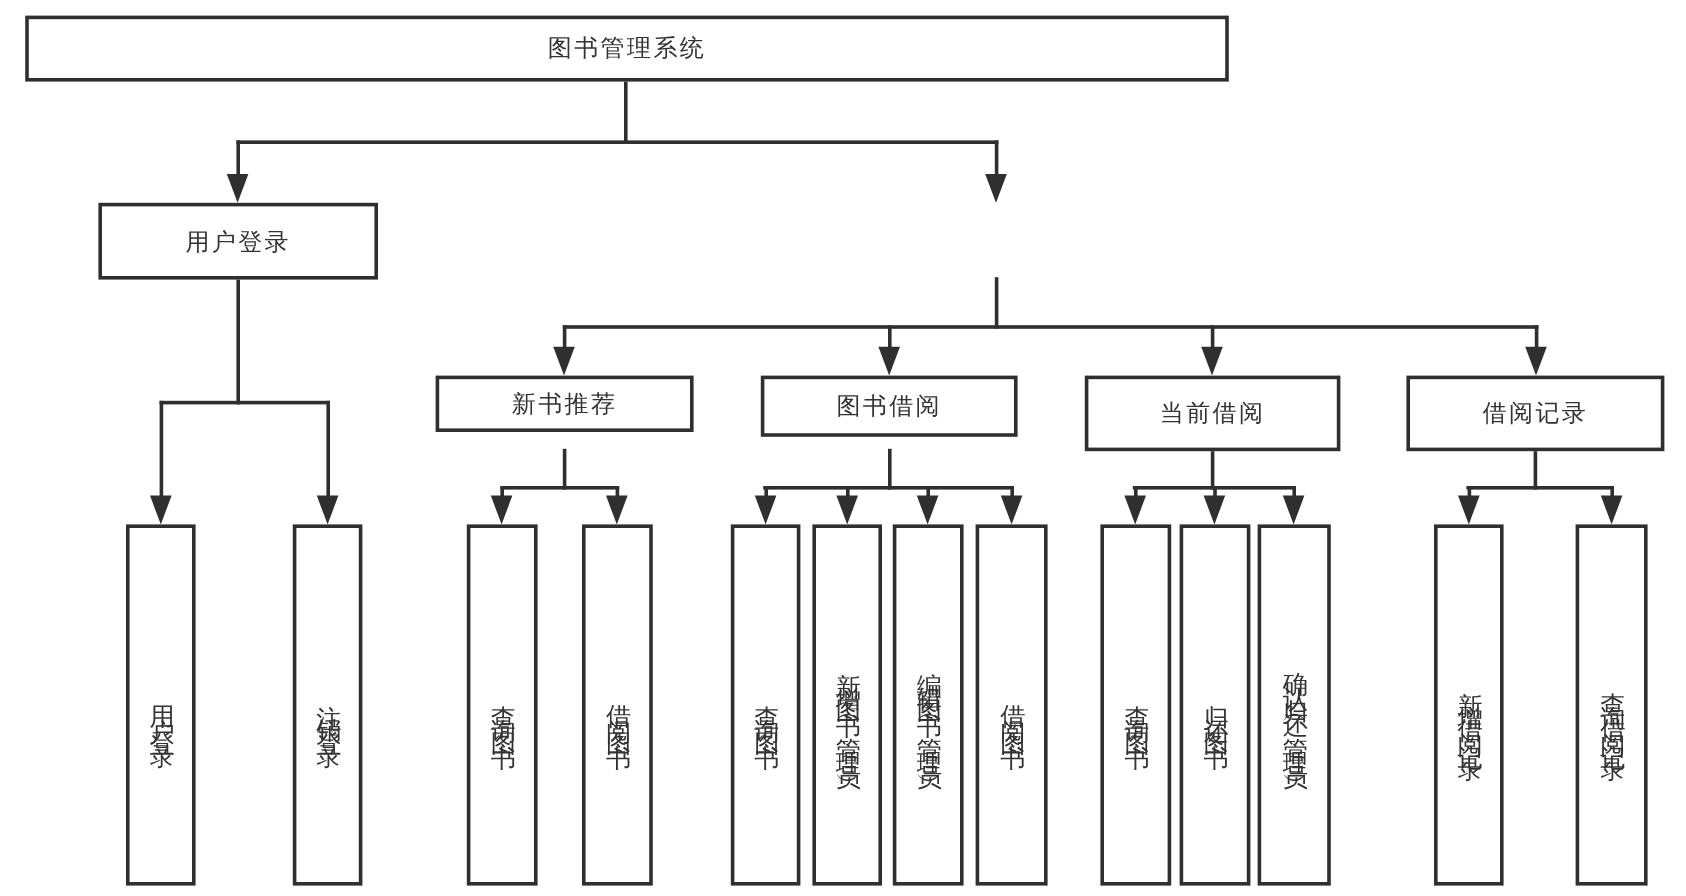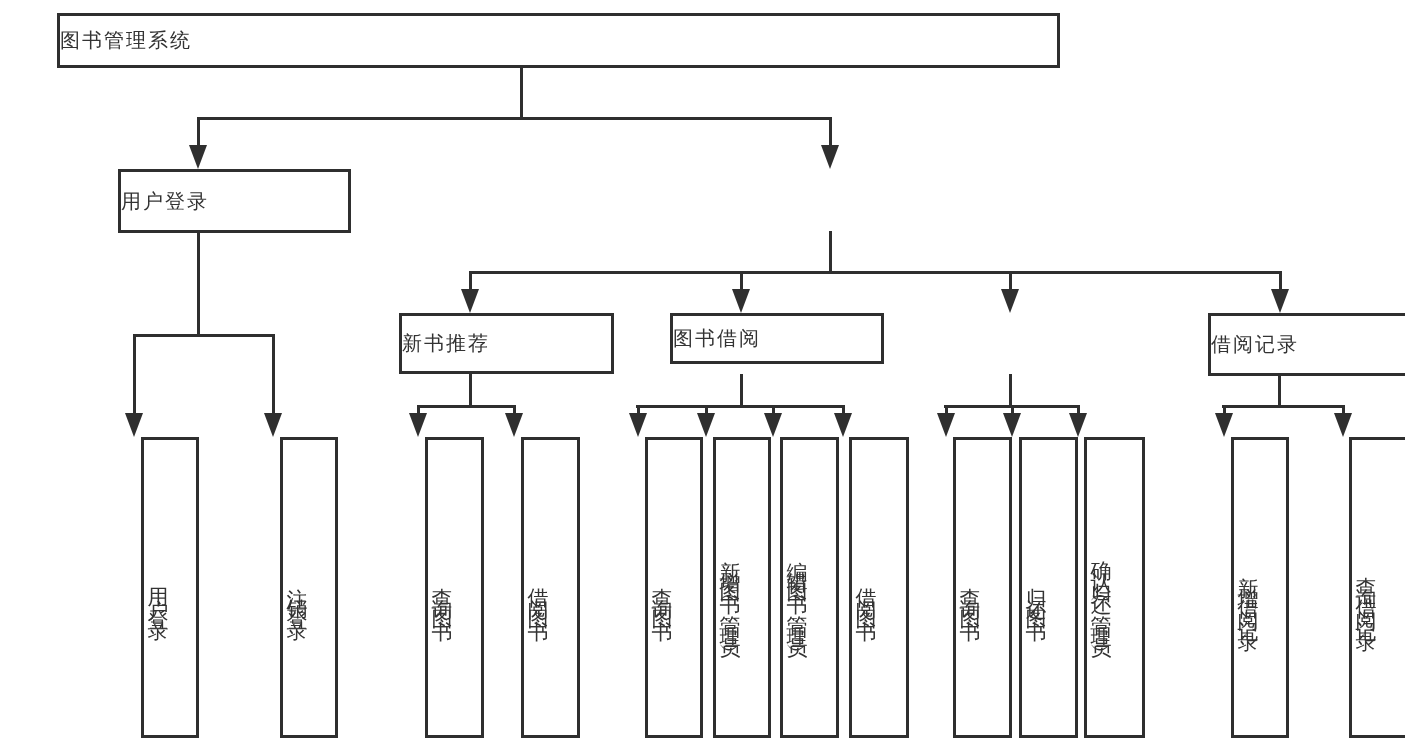--- a/index.html
+++ b/index.html
@@ -9,23 +9,22 @@
     --text:#333333;
     --wm:#b4b4b4;
   }
   html,body{margin:0;padding:0;background:#ffffff;}
   .canvas{
     position:relative;width:1405px;height:747px;background:#ffffff;
     font-family:"Liberation Sans","DejaVu Sans",sans-serif;overflow:hidden;
   }
   .box{
     position:absolute;box-sizing:border-box;background:var(--fill);
-    border:3px solid var(--border);display:flex;align-items:center;
+    border:3px solid var(--border);display:flex;align-items:center;justify-content:center;
     color:var(--text);
-    margin-left:36px;
   }
   .hbox .lbl{font-size:20px;letter-spacing:2px;white-space:nowrap;}
   .leaf .lbl{
     writing-mode:vertical-rl;text-orientation:mixed;
     font-size:21px;letter-spacing:11px;margin-bottom:-11px;white-space:nowrap;
   }
   .line{position:absolute;background:var(--line);}
   .arrow{
     position:absolute;width:0;height:0;
     border-left:9px solid transparent;border-right:9px solid transparent;
@@ -101,25 +100,28 @@
   <div class="arrow" style="left:1334px;top:413px"></div>
 
   <div class="box hbox" style="left:21px;top:13px;width:1003px;height:55px">
     <span class="lbl">图书管理系统</span>
   </div>
 
   <div class="box hbox" style="left:82px;top:169px;width:233px;height:64px">
     <span class="lbl">用户登录</span>
   </div>
 
-  <div class="box hbox" style="left:363px;top:313px;width:215px;height:61px">
+  <div class="box hbox" style="left:363px;top:313px;width:215px;height:47px">
     <span class="lbl">新书推荐</span>
   </div>
   <div class="box hbox" style="left:634px;top:313px;width:214px;height:51px">
     <span class="lbl">图书借阅</span>
+  </div>
+  <div class="box hbox" style="left:904px;top:313px;width:213px;height:63px">
+    <span class="lbl">当前借阅</span>
   </div>
   <div class="box hbox" style="left:1172px;top:313px;width:215px;height:63px">
     <span class="lbl">借阅记录</span>
   </div>
 
   <div class="box leaf" style="left:105px;top:437px;width:58px;height:301px">
     <span class="lbl">用户登录</span>
   </div>
   <div class="box leaf" style="left:244px;top:437px;width:58px;height:301px">
     <span class="lbl">注销登录</span>

